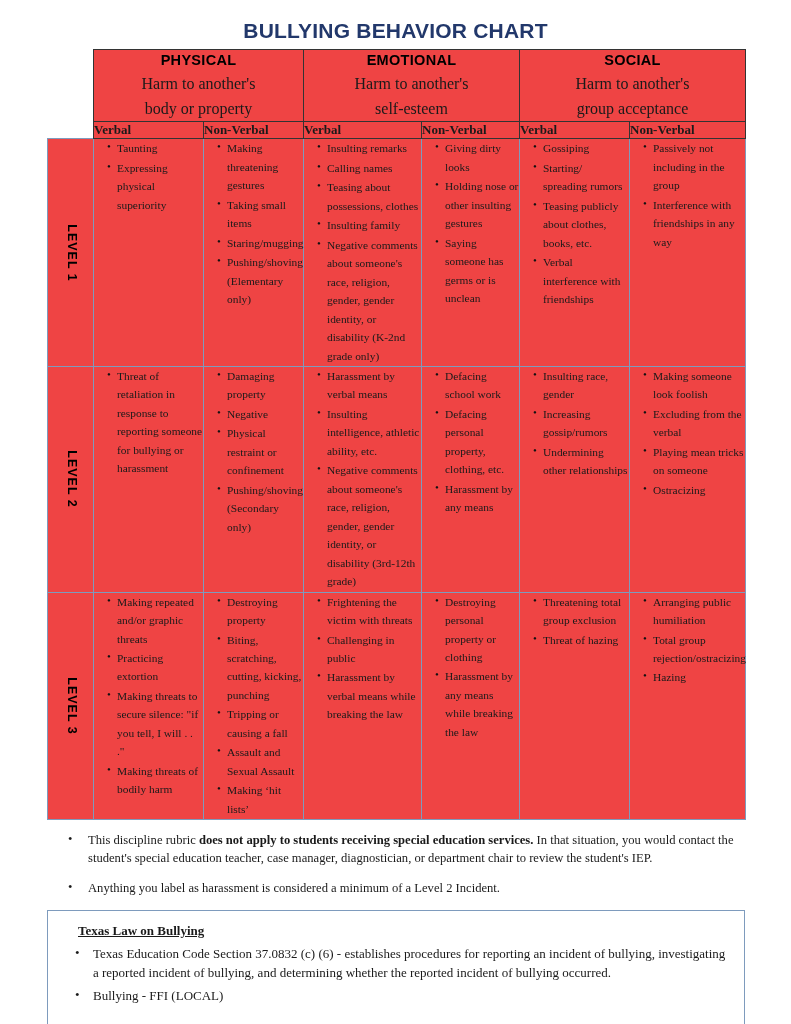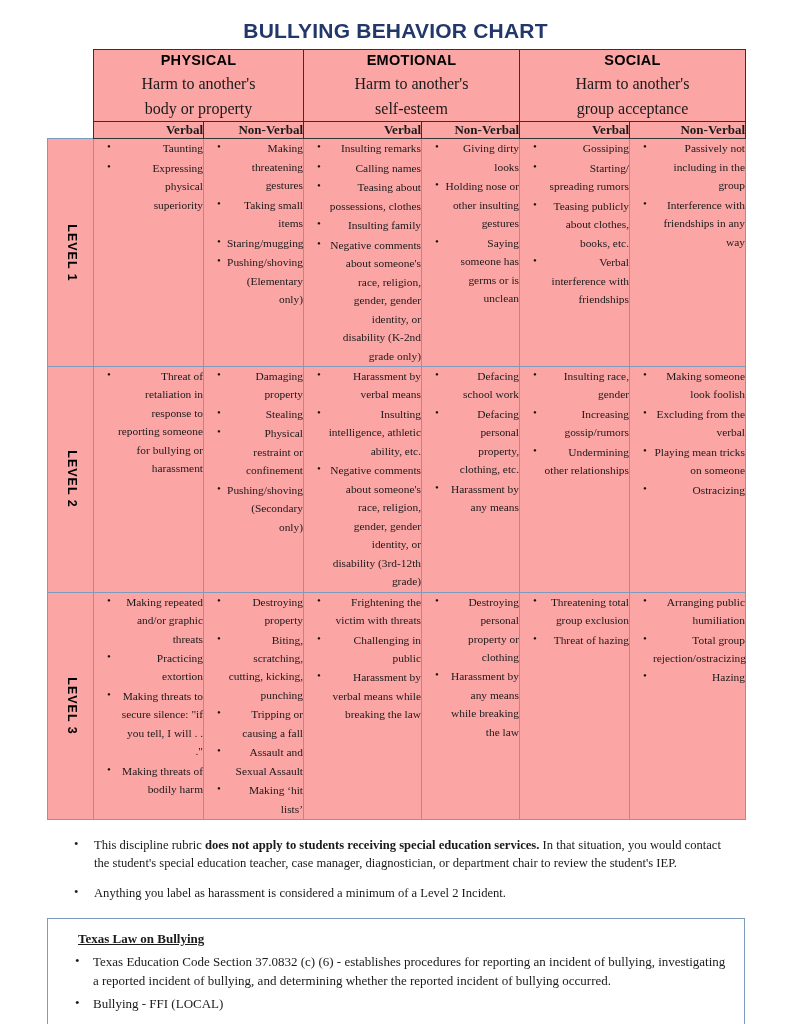--- a/index.html
+++ b/index.html
@@ -34,21 +34,21 @@
   }
   table.chart {
     border-collapse: collapse;
     table-layout: fixed;
     width: 698px;
   }
   table.chart td, table.chart th {
     border: 1px solid #7e9bbd;
     vertical-align: top;
     padding: 0;
-    background: #fca5a5;
+    background: #ef4444;
   }
 
   
   .cat-head {
     text-align: center;
     border: 1px solid #333 !important;
     padding: 6px 4px 7px 4px;
     vertical-align: middle;
   }
   .cat-name {
@@ -62,21 +62,21 @@
   .cat-sub {
     font-family: "Liberation Serif", serif;
     font-size: 16px;
     line-height: 1.55;
     color: #1a1a1a;
   }
   .corner-blank { border: none !important; background: transparent !important; }
 
   
   .sub-head {
-    text-align: right;
+    text-align: left;
     font-family: "Liberation Serif", serif;
     font-weight: bold;
     font-size: 13px;
     padding: 4px 2px 5px 2px;
     border: 1px solid #333 !important;
     vertical-align: middle;
   }
 
   
   .lvl-cell {
@@ -99,21 +99,20 @@
     text-align: center;
     color: #000;
   }
   .lvl-rot.flip {
     transform: translate(-50%, -50%) rotate(-90deg) scale(-1, -1);
   }
 
   
   .cell {
     padding: 6px 5px 8px 3px;
-    text-align: right;
   }
   ul.items {
     margin: 0;
     padding: 0 0 0 13px;
     list-style: none;
   }
   ul.items li {
     position: relative;
     font-size: 11.4px;
     line-height: 1.62;
@@ -127,21 +126,21 @@
     left: 0; top: -1px;
     font-size: 11px;
     color: #111;
   }
 
   
   #notes {
     margin: 11px 40px 0 44px;
   }
   ul.notes {
-    margin: 16px; padding: 0; list-style: none;
+    margin: 10px; padding: 0; list-style: none;
   }
   ul.notes li {
     position: relative;
     padding-left: 34px;
     margin-bottom: 11px;
     font-size: 12.6px;
     line-height: 1.45;
   }
   ul.notes li::before {
     content: "\2022";
@@ -279,21 +278,21 @@
             <div class="lvl-rot">LEVEL 2</div>
           </td>
           <td class="cell">
             <ul class="items">
               <li>Threat of retaliation in response to reporting someone for bullying or harassment</li>
             </ul>
           </td>
           <td class="cell">
             <ul class="items">
               <li>Damaging property</li>
-              <li>Stealing</li>
+              <li>Negative</li>
               <li>Physical restraint or confinement</li>
               <li>Pushing/shoving (Secondary only)</li>
             </ul>
           </td>
           <td class="cell">
             <ul class="items">
               <li>Harassment by verbal means</li>
               <li>Insulting intelligence, athletic ability, etc.</li>
               <li>Negative comments about someone's race, religion, gender, gender identity, or disability (3rd-12th grade)</li>
             </ul>

